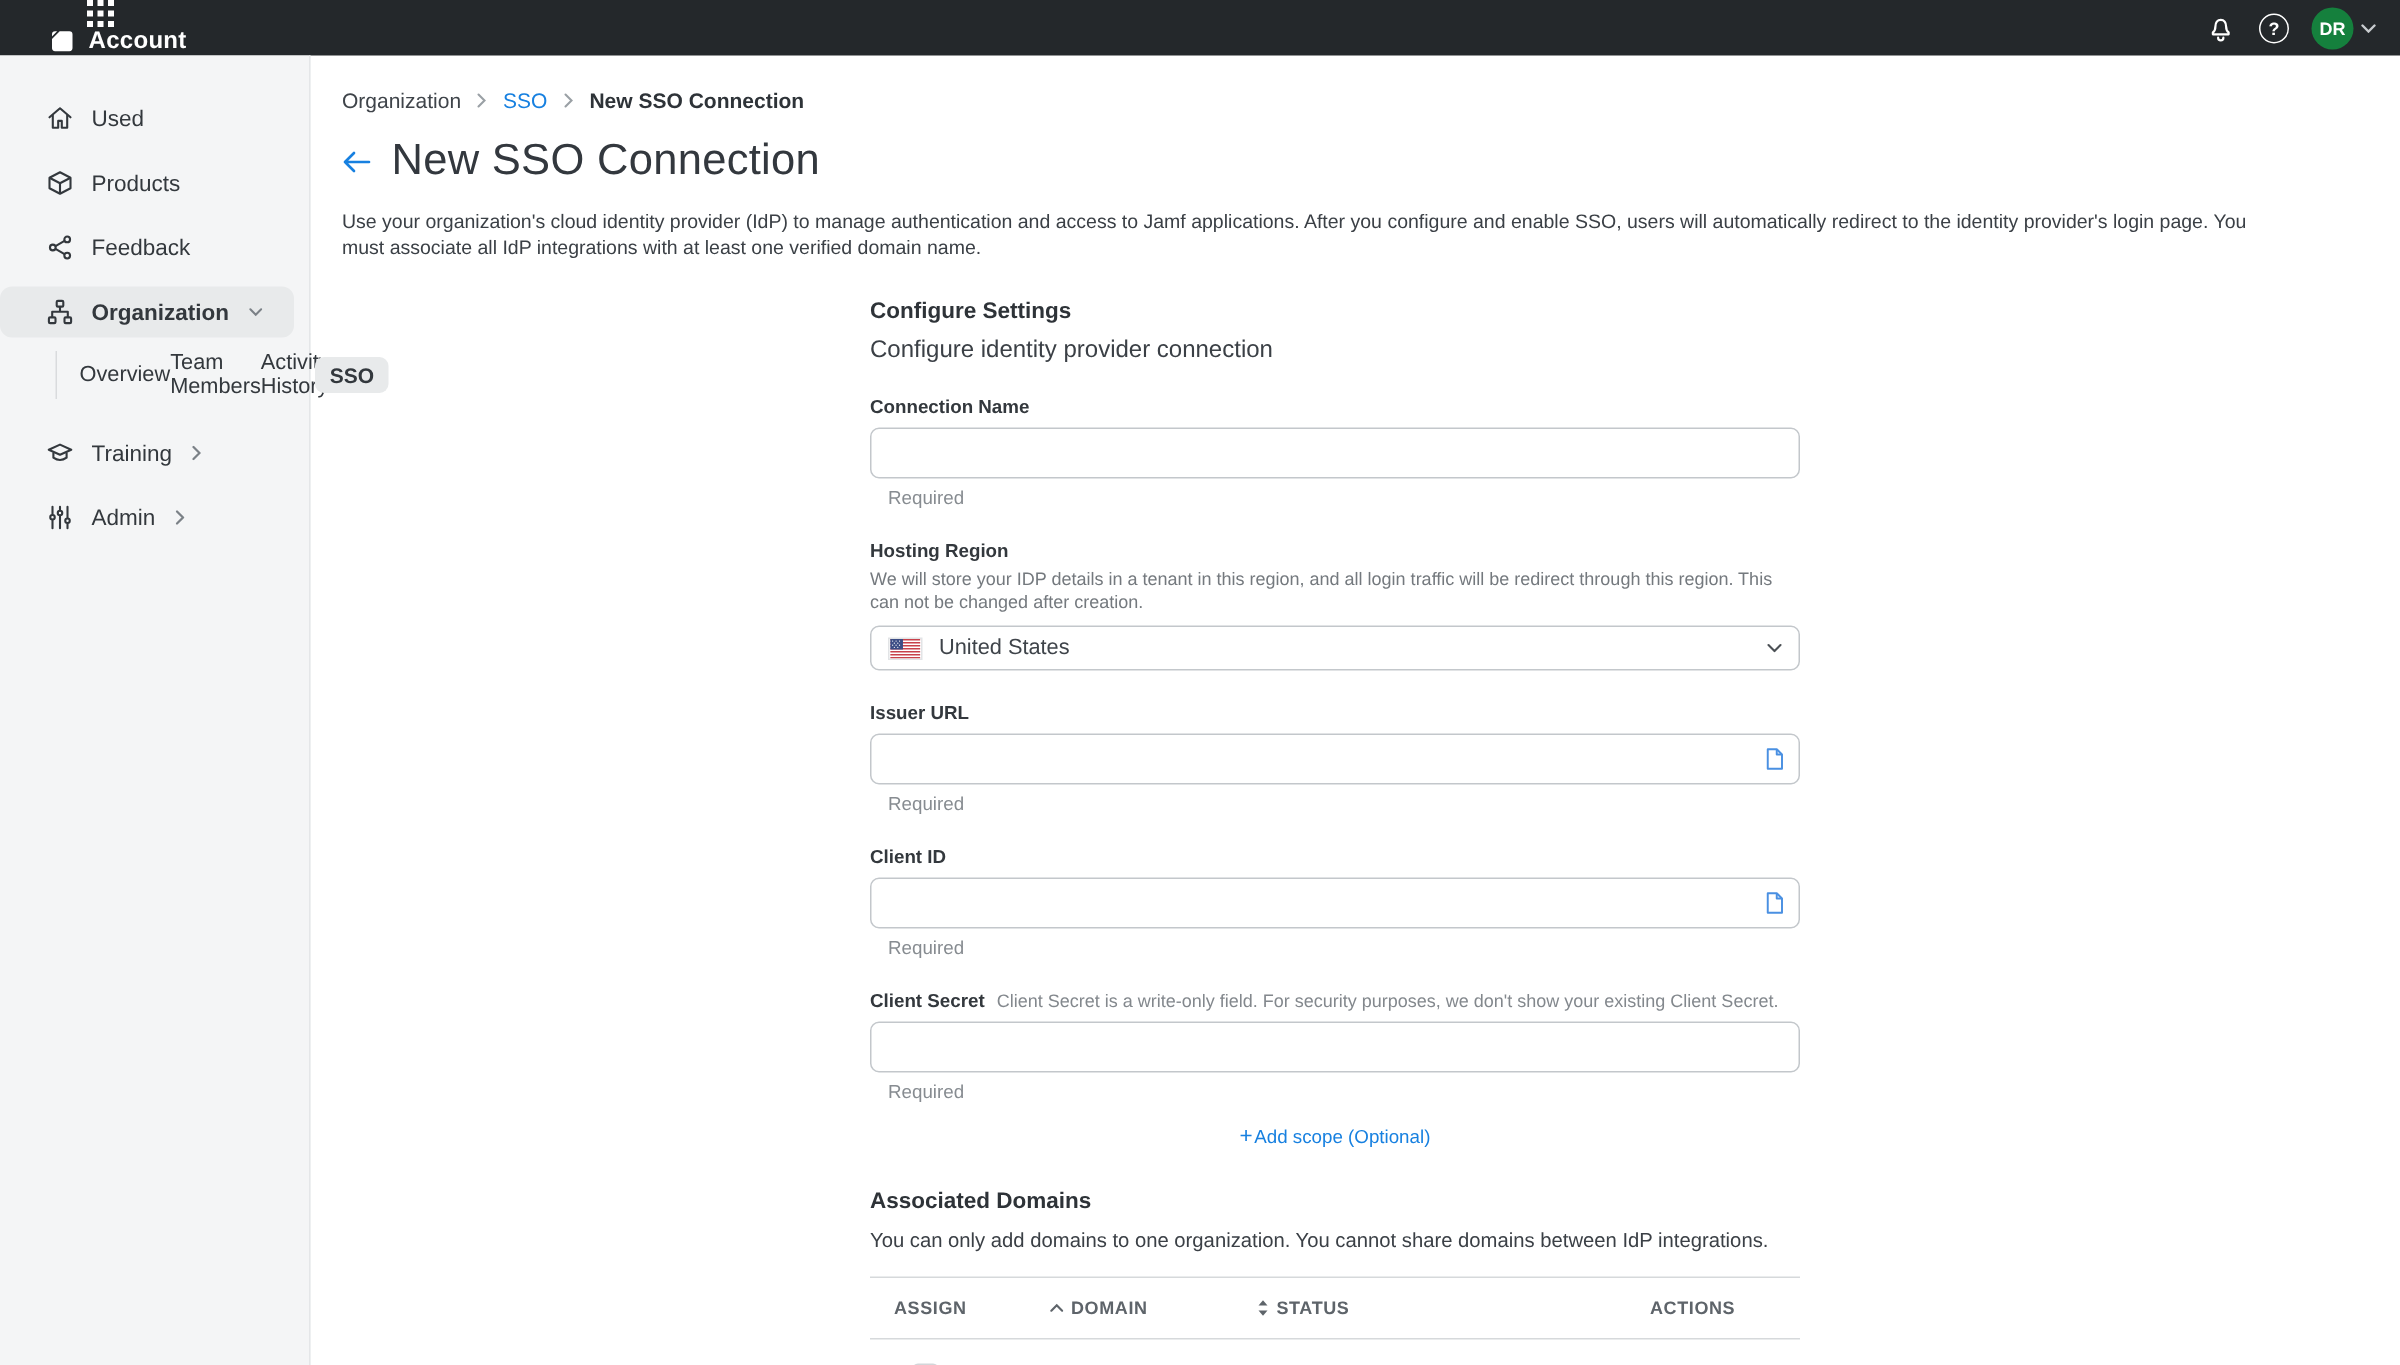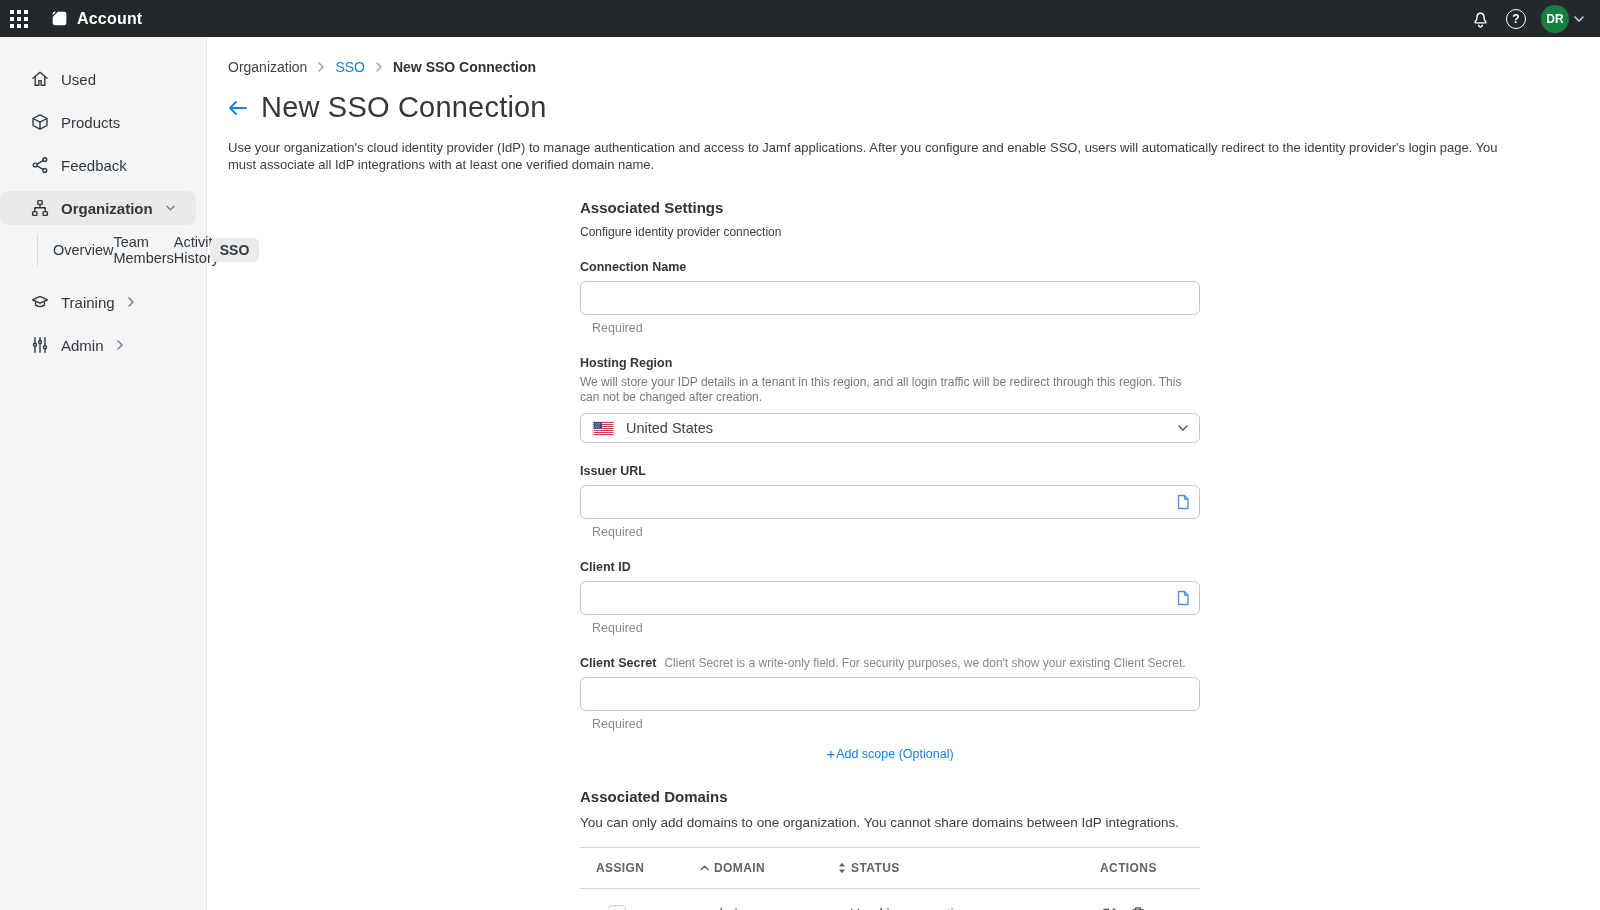--- a/index.html
+++ b/index.html
@@ -3,21 +3,21 @@
 <meta charset="utf-8">
 <style>
   :root{ --blue:#1780e0; --text:#3b4046; --dark:#2e3338; --border:#c3c7cb; }
   *{box-sizing:border-box; margin:0; padding:0;}
   html,body{width:1600px;height:910px;}
   body{font-family:"Liberation Sans","DejaVu Sans",sans-serif; background:#fff; overflow:hidden; color:var(--text);}
   button{font-family:inherit; cursor:pointer;}
 
   
   .topbar{height:37px; background:#24282b; display:flex; align-items:center; justify-content:space-between; padding:0 16px 0 10px;}
-  .topbar-left{display:flex; align-items:center;}
+  .topbar-left{display:flex; align-items:center;flex-direction:column;}
   .icon-btn{background:none;border:none;display:flex;align-items:center;justify-content:center;}
   .brand{display:flex;align-items:center;gap:8px;margin-left:22px;}
   .brand-title{color:#fff;font-size:16px;font-weight:700;letter-spacing:.2px;}
   .topbar-right{display:flex;align-items:center;gap:15px;}
   .help-circle{width:20px;height:20px;border:1.6px solid #fff;border-radius:50%;color:#fff;font-size:12px;font-weight:700;display:flex;align-items:center;justify-content:center;background:none;}
   .avatar-group{display:flex;align-items:center;gap:5px;background:none;border:none;}
   .avatar{width:28px;height:28px;border-radius:50%;background:#15803d;color:#fff;font-size:12px;font-weight:700;display:flex;align-items:center;justify-content:center;}
 
   
   .body-row{display:flex; height:873px;}
@@ -41,21 +41,21 @@
   .crumb-blue{color:var(--blue);cursor:pointer;}
   .crumb-current{font-weight:700;color:var(--dark);}
   .title-row{display:flex;align-items:center;gap:13px;margin-top:16px;}
   .back-btn{background:none;border:none;color:var(--blue);display:flex;}
   .page-title{font-size:29px;font-weight:400;color:#33383e;letter-spacing:.2px;}
   .page-desc{margin-top:15px;font-size:13px;line-height:17px;color:var(--text);max-width:1292px;}
 
   
   .form-col{width:620px;margin-left:352px;margin-top:26px;}
   .sec-heading{font-size:15px;font-weight:700;color:var(--dark);}
-  .sec-sub{font-size:12px;color:var(--text);margin-top:9px;}
+  .sec-sub{font-size:16px;color:var(--text);margin-top:9px;}
   .field{margin-top:21px;}
   .f-label{font-size:12.5px;font-weight:700;color:#33383d;}
   .label-row{display:flex;gap:8px;align-items:baseline;}
   .f-inline-helper{font-size:12px;color:#83888d;}
   .f-helper{font-size:12px;color:#74797e;line-height:15px;margin-top:5px;max-width:614px;}
   .f-input{margin-top:7px;height:34px;border:1px solid var(--border);border-radius:6px;background:#fff;display:flex;align-items:center;padding:0 9px;}
   .f-input input{border:none;outline:none;flex:1;font-size:14px;color:#33383d;background:transparent;height:100%;}
   .copy-btn{background:none;border:none;display:flex;padding:0;margin-left:6px;}
   .f-required{font-size:12.5px;color:#878c91;margin:6px 0 0 12px;}
   .select{margin-top:8px;height:30px;border:1px solid var(--border);border-radius:6px;display:flex;align-items:center;padding:0 11px;gap:11px;background:#fff;cursor:pointer;}
@@ -254,21 +254,21 @@
               <path d="M8 2 2 8l6 6M2 8h16"></path>
             </svg>
         </span>
       </button>
       <h1 class="page-title">New SSO Connection</h1>
     </div>
 
     <p class="page-desc">Use your organization's cloud identity provider (IdP) to manage authentication and access to Jamf applications. After you configure and enable SSO, users will automatically redirect to the identity provider's login page. You must associate all IdP integrations with at least one verified domain name.</p>
 
     <div class="form-col">
-      <h2 class="sec-heading">Associated Settings</h2>
+      <h2 class="sec-heading">Configure Settings</h2>
       <div class="sec-sub">Configure identity provider connection</div>
 
       <div class="field">
         <div class="f-label">Connection Name</div>
         <div class="f-input">
           <input type="text" style="">
         </div>
         <div class="f-required">Required</div>
       </div>
 

